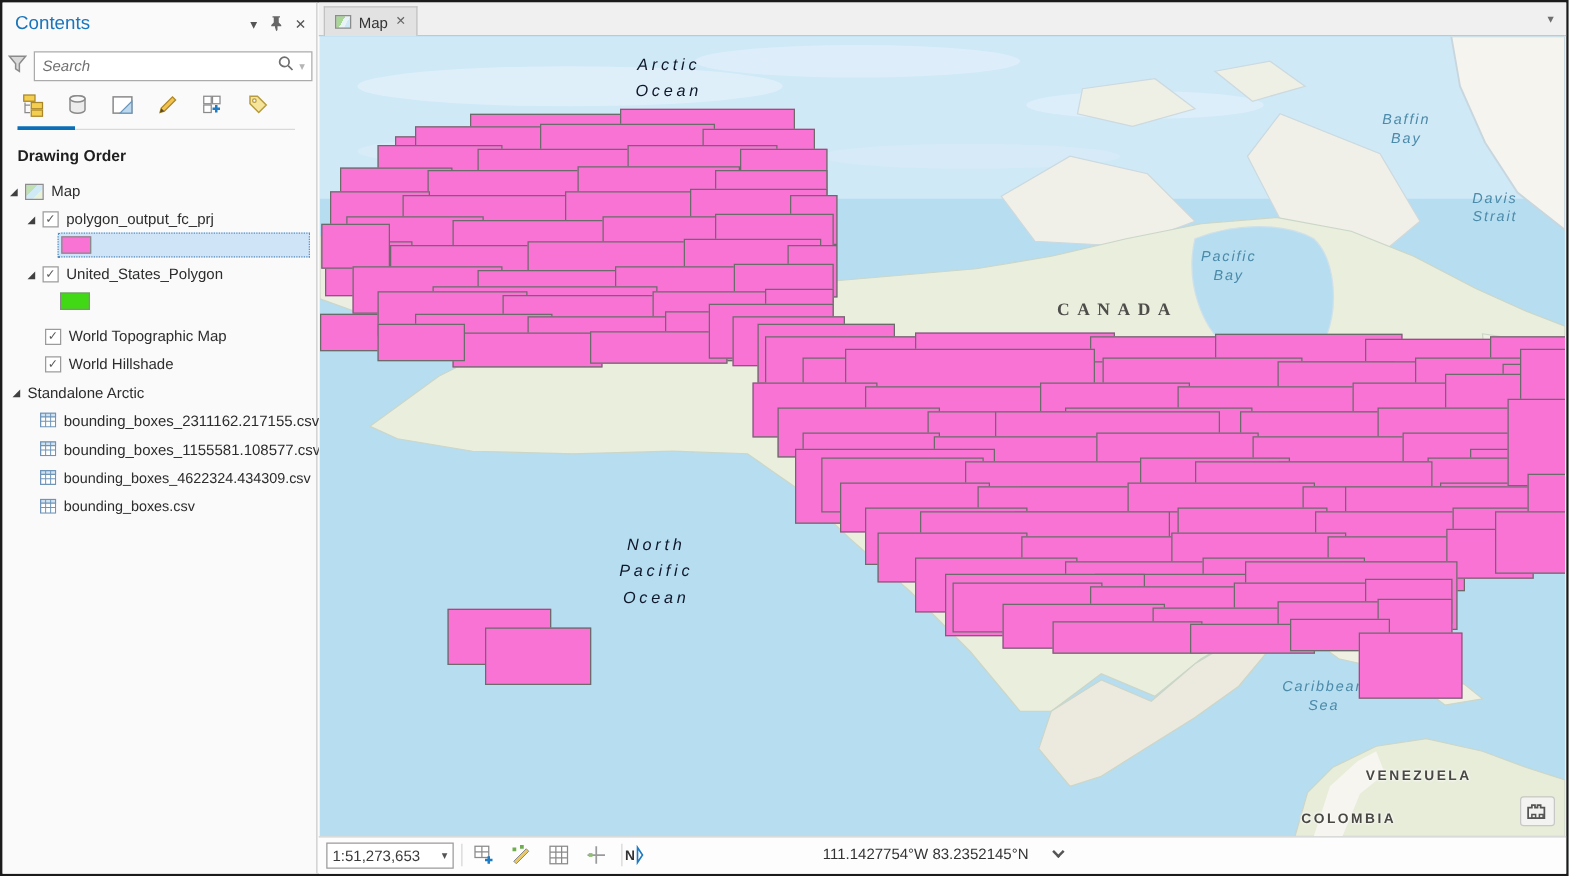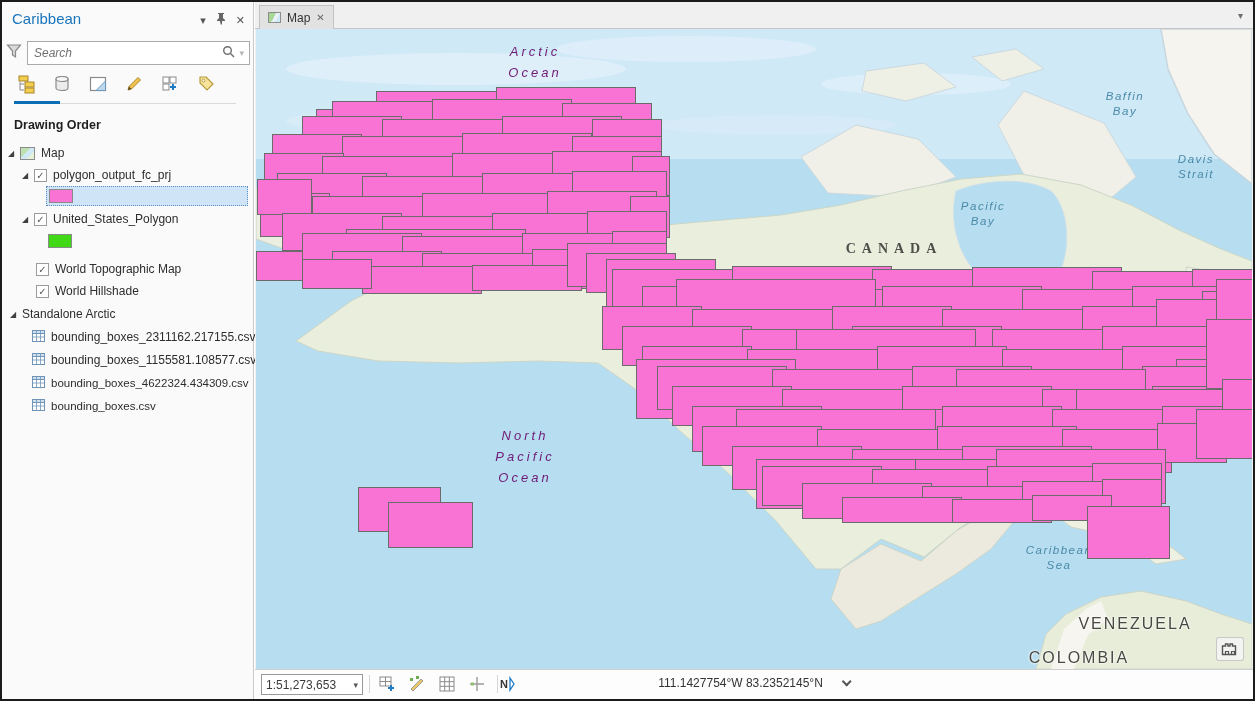--- a/index.html
+++ b/index.html
@@ -41,24 +41,24 @@
   .tabbar{position:absolute;left:0;top:0;width:100%;height:27px;background:#f0f0f0;border-bottom:1px solid #c6c6c6;}
   .map-tab{position:absolute;left:4px;top:3px;height:24px;padding:0 8px;display:flex;gap:6px;align-items:center;
            background:#e2e2e2;border:1px solid #c2c2c2;border-bottom:none;font-size:12px;color:#333;cursor:pointer;}
   .tabicon{width:13px;height:11px;border:1px solid #8c8c8c;background:linear-gradient(120deg,#a8d694 0 45%,#e9f2f7 45% 70%,#cde9f5 70%);}
   .tab-close{color:#666;font-size:10px;cursor:pointer;}
   .tabbar-caret{position:absolute;right:10px;top:8px;color:#6e6e6e;font-size:10px;cursor:pointer;}
 
   .map-container{position:absolute;left:1px;top:27px;width:996px;height:640px;overflow:hidden;background:#b6ddf0;cursor:crosshair;}
   .basemap{position:absolute;left:0;top:0;}
   .maplabel{position:absolute;transform:translateX(-50%);white-space:pre-line;text-align:center;pointer-events:none;}
-  .lbl-ocean{font-style:italic;font-size:13px;letter-spacing:3px;color:#701a75;line-height:21px;}
+  .lbl-ocean{font-style:italic;font-size:13px;letter-spacing:3px;color:#0f172a;line-height:21px;}
   .lbl-sea{font-style:italic;font-size:11.5px;letter-spacing:1.5px;color:#4b8aa8;line-height:15px;}
   .lbl-country-lg{font-family:"Liberation Serif","DejaVu Serif",serif;font-size:14px;letter-spacing:6px;color:#4f4d4a;font-weight:600;}
-  .lbl-country{font-size:16px;letter-spacing:2px;color:#4a4843;font-weight:normal;text-shadow:0 0 2px #fff,0 0 3px #fff;}
+  .lbl-country{font-size:11px;letter-spacing:2px;color:#4a4843;font-weight:bold;text-shadow:0 0 2px #fff,0 0 3px #fff;}
   .bbox{position:absolute;border:1px solid #6b6b6b;}
   .attribution-btn{position:absolute;right:8px;bottom:8px;width:28px;height:24px;border-radius:3px;background:rgba(245,245,245,.85);
                    display:flex;align-items:center;justify-content:center;cursor:pointer;border:1px solid rgba(120,120,120,.35);}
 
   
   .statusbar{position:absolute;left:0;top:667px;width:100%;height:30px;background:#fdfdfd;border-top:1px solid #cfcfcf;
              font-size:12px;color:#3a3a3a;}
   .scale-box{position:absolute;left:6px;top:4px;width:102px;height:21px;border:1px solid #9a9a9a;background:#fff;
              display:flex;align-items:center;padding:0 4px;cursor:pointer;}
   .scale-box .val{flex:1;font-size:12px;}
@@ -74,21 +74,21 @@
   .pause{display:flex;gap:3px;cursor:pointer;}
   .pause span{width:4px;height:14px;background:#3c3c3c;display:block;}
   .refresh{color:#1e97d5;font-size:17px;font-weight:bold;line-height:17px;cursor:pointer;}
 </style>
 </head>
 <body>
 
 <div class="window">
 
   <div class="contents-panel">
-    <div class="panel-title">Caribbean</div>
+    <div class="panel-title">Contents</div>
     <div class="panel-header-icons">
       <span class="hdr-ic">▾</span>
       <span class="hdr-ic">
         <svg width="10" height="13" viewBox="0 0 10 13">
             <path d="M2,1 h6 v1 h-1 v4 l2,2 v1 H6 v3 L5,13 4,10 V9 H1 V8 l2,-2 V2 H2 Z" fill="#666"></path>
           </svg>
       </span>
       <span class="hdr-ic">✕</span>
     </div>
 

